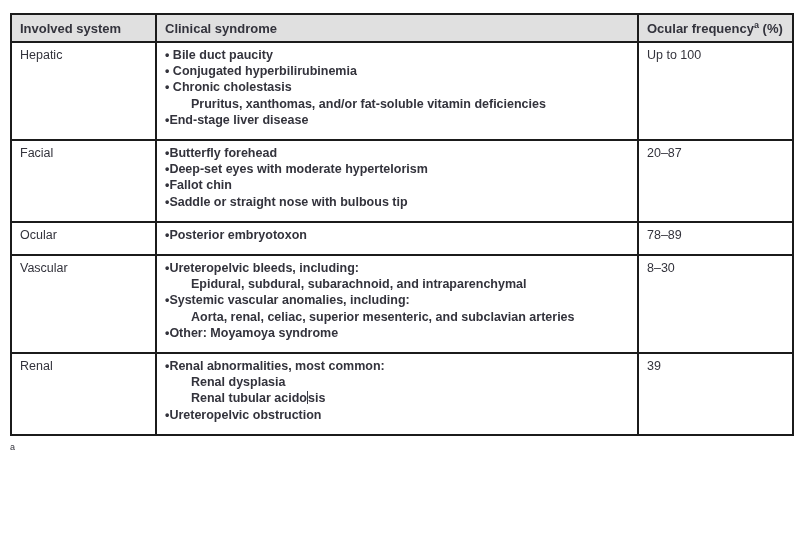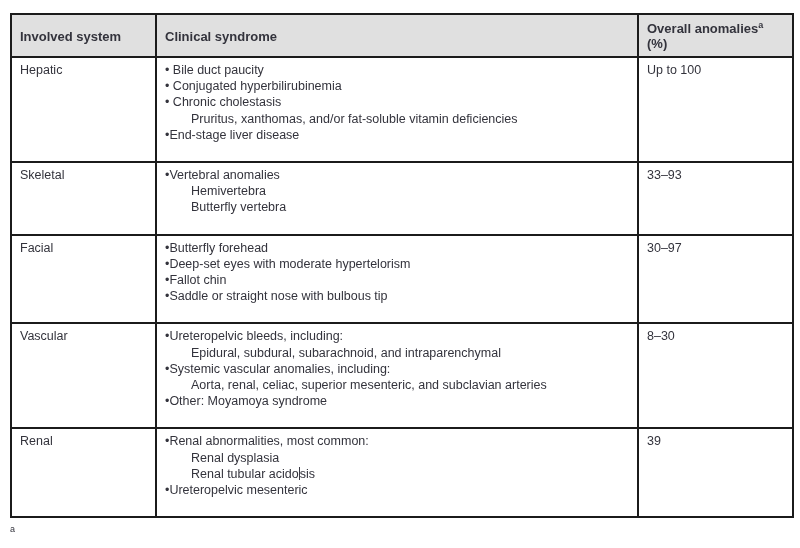--- a/index.html
+++ b/index.html
@@ -26,24 +26,24 @@
     padding: 6px 8px 5px 8px;
     border: 2px solid #1b1b1b;
     height: 28px;
     vertical-align: middle;
   }
   td {
     border: 2px solid #1b1b1b;
     vertical-align: top;
     font-size: 12.5px;
     line-height: 16.2px;
-    padding: 4px 8px 18px 8px;
+    padding: 4px 8px 11px 8px;
   }
   td.sys { }
-  .line { white-space: nowrap; }
+  .line { white-space: nowrap; font-weight: bold; }
   .line.indent { padding-left: 26px; }
   sup { font-size: 9px; vertical-align: super; line-height: 0; }
   .caret {
     display: inline-block;
     width: 1px;
     height: 13px;
     background: #3c3c46;
     vertical-align: -2px;
   }
   .footnotes {
@@ -59,72 +59,70 @@
 <table class="main">
   <colgroup>
     <col class="c-system">
     <col class="c-features">
     <col class="c-freq">
   </colgroup>
   <thead>
     <tr>
       <th><span>Involved system</span></th>
       <th><span>Clinical syndrome</span></th>
-      <th><span>Overall anomalies</span><sup>a</sup><span> (%)</span></th>
+      <th><span>Ocular frequency</span><sup>a</sup><span> (%)</span></th>
     </tr>
   </thead>
   <tbody>
       <tr>
         <td class="sys">Hepatic</td>
         <td class="feat">
           <div class="line">• Bile duct paucity</div>
           <div class="line">• Conjugated hyperbilirubinemia</div>
           <div class="line">• Chronic cholestasis</div>
           <div class="line indent">Pruritus, xanthomas, and/or fat-soluble vitamin deficiencies</div>
           <div class="line">•End-stage liver disease</div>
         </td>
         <td class="freq"><span>Up to 100</span></td>
       </tr>
       <tr>
-        <td class="sys">Skeletal</td>
-        <td class="feat">
-          <div class="line">•Vertebral anomalies</div>
-          <div class="line indent">Hemivertebra</div>
-          <div class="line indent">Butterfly vertebra</div>
-        </td>
-        <td class="freq"><span>33–93</span></td>
-      </tr>
-      <tr>
         <td class="sys">Facial</td>
         <td class="feat">
           <div class="line">•Butterfly forehead</div>
           <div class="line">•Deep-set eyes with moderate hypertelorism</div>
           <div class="line">•Fallot chin</div>
           <div class="line">•Saddle or straight nose with bulbous tip</div>
         </td>
-        <td class="freq"><span>30–97</span></td>
+        <td class="freq"><span>20–87</span></td>
+      </tr>
+      <tr>
+        <td class="sys">Ocular</td>
+        <td class="feat">
+          <div class="line">•Posterior embryotoxon</div>
+        </td>
+        <td class="freq"><span>78–89</span></td>
       </tr>
       <tr>
         <td class="sys">Vascular</td>
         <td class="feat">
           <div class="line">•Ureteropelvic bleeds, including:</div>
           <div class="line indent">Epidural, subdural, subarachnoid, and intraparenchymal</div>
           <div class="line">•Systemic vascular anomalies, including:</div>
           <div class="line indent">Aorta, renal, celiac, superior mesenteric, and subclavian arteries</div>
           <div class="line">•Other: Moyamoya syndrome</div>
         </td>
         <td class="freq"><span>8–30</span></td>
       </tr>
       <tr>
         <td class="sys">Renal</td>
         <td class="feat">
           <div class="line">•Renal abnormalities, most common:</div>
           <div class="line indent">Renal dysplasia</div>
           <div class="line indent">Renal tubular acido<span class="caret"></span>sis</div>
-          <div class="line">•Ureteropelvic mesenteric</div>
+          <div class="line">•Ureteropelvic obstruction</div>
         </td>
         <td class="freq"><span>39</span></td>
       </tr>
     </tbody>
 </table>
 
 <div class="footnotes">
     <div class="footnote"><sup>a</sup></div>
   </div>
 

